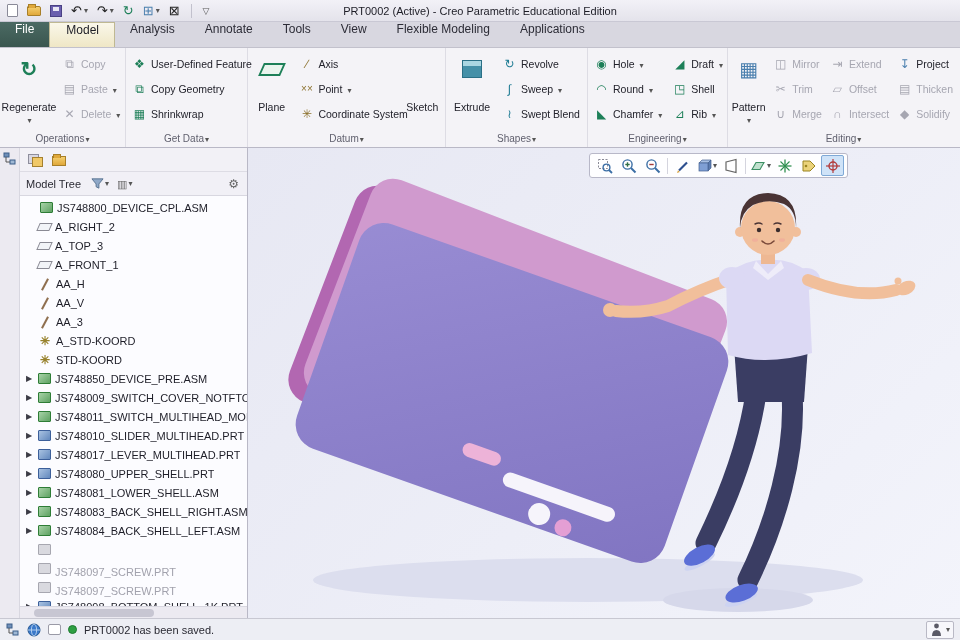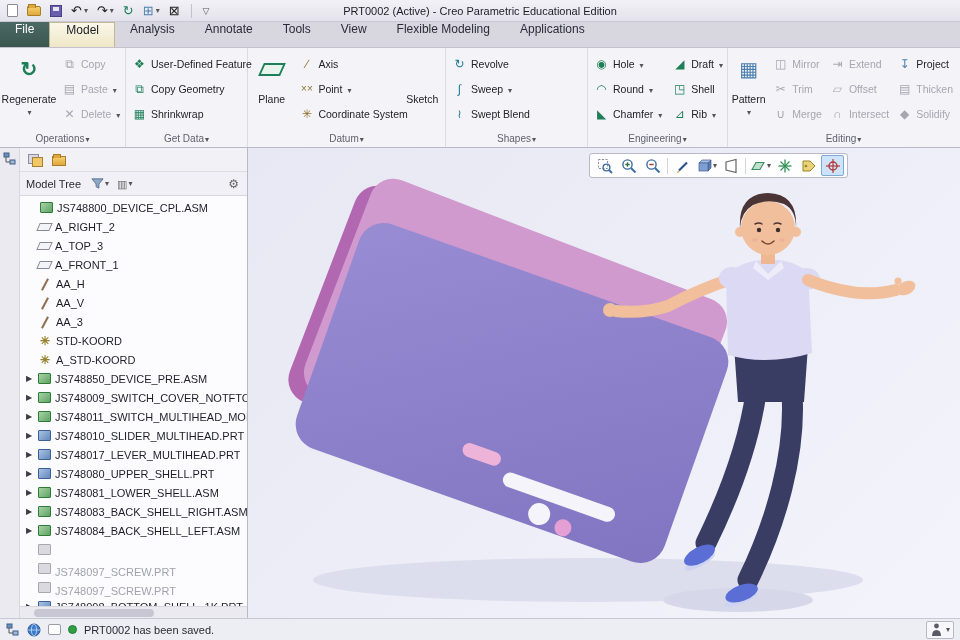--- a/index.html
+++ b/index.html
@@ -27,21 +27,21 @@
   .tab.file { background:linear-gradient(#4b6a63,#3a564f); color:#fff; }
   .tab.active { background:linear-gradient(#faf7ea,#efe7c6); border:1px solid #bfb892; border-bottom:none; color:#1c1c24;padding-left:16px; }
 
   
   .ribbon { height:100px; background:#f4f3f7; border-bottom:1px solid #b9b8c6; display:flex; flex:none; }
   .rgroup { display:flex; flex-direction:column; border-right:1px solid #dddce4; flex:none; }
   .rg-body { flex:1; display:flex; align-items:flex-start; padding:3px 2px 0 2px; gap:2px; }
   .rg-label { height:17px; display:flex; align-items:center; justify-content:center; font-size:10px; color:#5f5f6d; }
   .bigbtn { width:54px; height:76px; display:flex; flex-direction:column; align-items:center; justify-content:flex-start; padding-top:4px; border-radius:2px; }
   .bi { height:28px; display:flex; align-items:center; justify-content:center; }
-  .blabel { font-size:10.5px; color:#23232c; margin-top:11px; text-align:center; line-height:11px; }
+  .blabel { font-size:10.5px; color:#23232c; margin-top:19px; text-align:center; line-height:11px; }
   .scol { display:flex; flex-direction:column; justify-content:flex-start; }
   .sbtn { height:25px; display:flex; align-items:center; gap:4px; padding:0 4px; font-size:10.5px; color:#23232c; white-space:nowrap; border-radius:2px; }
   .si { width:15px; text-align:center; font-size:12px; flex:none; }
   .dis, .dis .si { color:#a6a6b1 !important; }
   .green { color:#1d7f58; }
   .teal { color:#1e7b93; }
   .olive { color:#8d7330; }
   .blue { color:#4a7fae; }
   .ic-regen { font-size:20px; font-weight:bold; color:#1d7f58; }
   .ic-plane { width:22px; height:13px; border:2px solid #1d7f58; transform:skewX(-24deg); background:#eaf4ee; }
@@ -251,20 +251,26 @@
         </div>
       </div>
       <div class="rg-label">
           <span>Datum</span>
           <span class="dd"></span>
         </div>
     </div>
 
     <div class="rgroup" style="width:142px">
       <div class="rg-body">
+        <div class="bigbtn" style="width:48px">
+          <span class="bi">
+              <span class="ic-extrude"></span>
+            </span>
+          <span class="blabel">Extrude</span>
+        </div>
         <div class="scol">
           <div class="sbtn">
               <span class="si teal">↻</span>
               <span>Revolve</span>
             </div>
           <div class="sbtn">
               <span class="si teal">∫</span>
               <span>Sweep</span>
               <span class="dd"></span>
             </div>
@@ -439,26 +445,26 @@
               <span class="tlb">AA_V</span>
             </div>
           <div class="trow lvl1">
               <span class="tar"></span>
               <span class="tic axs"></span>
               <span class="tlb">AA_3</span>
             </div>
           <div class="trow lvl1">
               <span class="tar"></span>
               <span class="tic cs"></span>
+              <span class="tlb">A_STD-KOORD</span>
+            </div>
+          <div class="trow lvl1">
+              <span class="tar"></span>
+              <span class="tic cs"></span>
               <span class="tlb">STD-KOORD</span>
-            </div>
-          <div class="trow lvl1">
-              <span class="tar"></span>
-              <span class="tic cs"></span>
-              <span class="tlb">A_STD-KOORD</span>
             </div>
           <div class="trow lvl1">
               <span class="tar has"></span>
               <span class="tic asm"></span>
               <span class="tlb">JS748850_DEVICE_PRE.ASM</span>
             </div>
           <div class="trow lvl1">
               <span class="tar has"></span>
               <span class="tic asm"></span>
               <span class="tlb">JS748009_SWITCH_COVER_NOTFTOOL</span>

